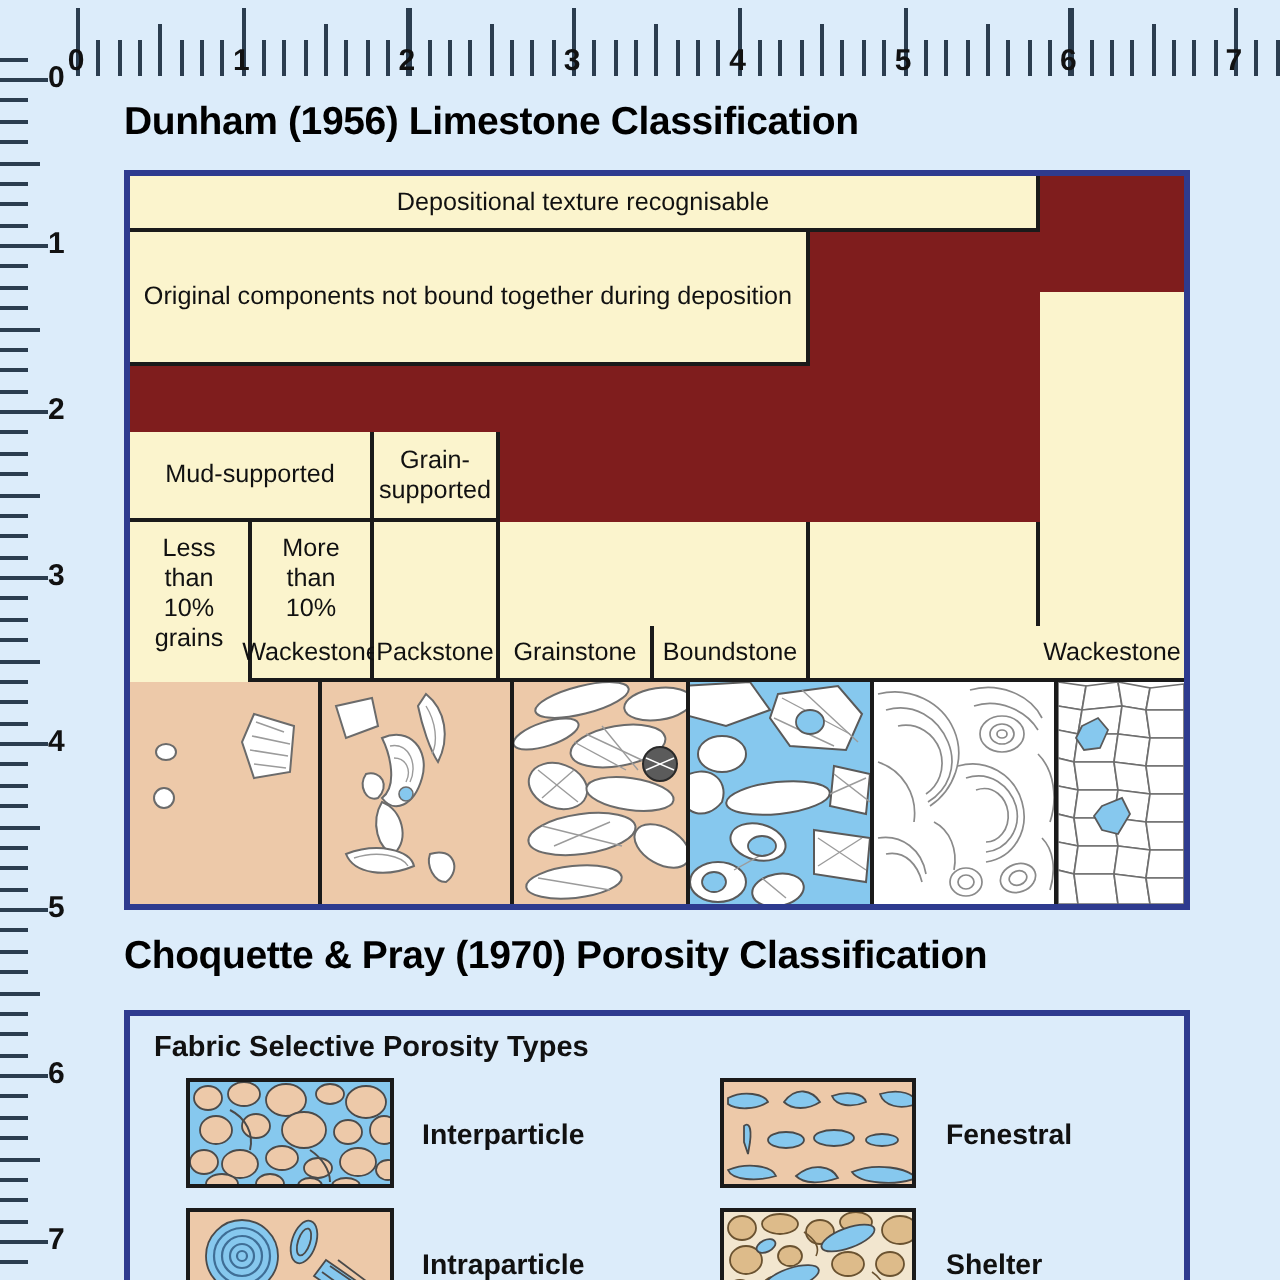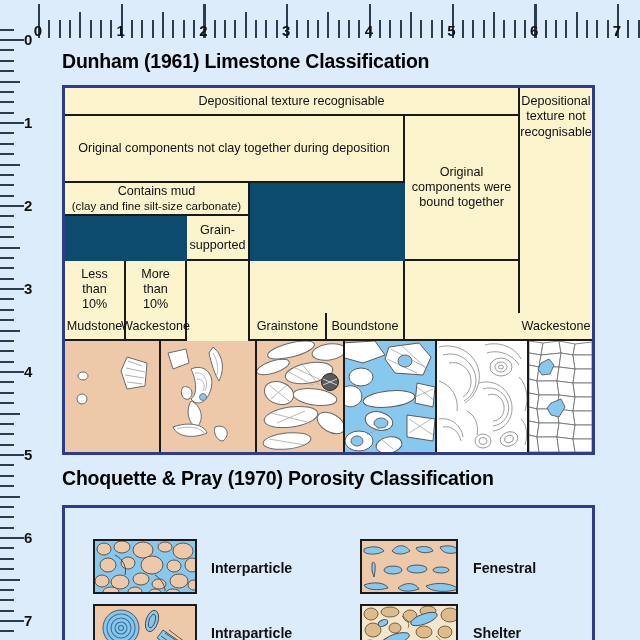--- a/index.html
+++ b/index.html
@@ -22,21 +22,21 @@
 
   
   .heading{
     position:absolute;font-size:19.5px;font-weight:bold;color:#000;
     letter-spacing:-0.2px;white-space:nowrap;
   }
 
   
   .dunham{
     position:absolute;left:62px;top:85px;width:533px;height:370px;
-    border:3px solid #2e3b8f;background:#0c4a6e;box-sizing:border-box;
+    border:3px solid #2e3b8f;background:#7f1d1d;box-sizing:border-box;
   }
   .cell{
     position:absolute;box-sizing:border-box;
     background:#fbf4cd;
     border-right:2px solid #1a1a1a;
     border-bottom:2px solid #1a1a1a;
     display:flex;align-items:center;justify-content:center;
     text-align:center;font-size:12.6px;color:#111;line-height:1.18;
     padding:2px 3px;
   }
@@ -203,47 +203,42 @@
       <div class="rnum rnum-v" style="top: 39px;">0</div>
       <div class="rnum rnum-v" style="top: 122px;">1</div>
       <div class="rnum rnum-v" style="top: 205px;">2</div>
       <div class="rnum rnum-v" style="top: 288px;">3</div>
       <div class="rnum rnum-v" style="top: 371px;">4</div>
       <div class="rnum rnum-v" style="top: 454px;">5</div>
       <div class="rnum rnum-v" style="top: 537px;">6</div>
       <div class="rnum rnum-v" style="top: 620px;">7</div>
     </div>
 
-  <div class="heading" style="left:62px;top:50px;">Dunham (1961) Limestone Classification</div>
+  <div class="heading" style="left:62px;top:50px;">Dunham (1956) Limestone Classification</div>
 
   <div class="dunham">
 
     <div class="cell" style="left:0;top:0;width:455px;height:28px;">Depositional texture recognisable</div>
-    <div class="cell nb-r nb-b" style="left:455px;top:0;width:72px;height:58px;line-height:1.2;">Depositional texture not recognisable</div>
-
-    <div class="cell" style="left:0;top:28px;width:340px;height:67px;">Original components not clay together during deposition</div>
-    <div class="cell" style="left:340px;top:28px;width:115px;height:145px;">Original components were bound together</div>
+
+    <div class="cell" style="left:0;top:28px;width:340px;height:67px;">Original components not bound together during deposition</div>
     <div class="cell nb-r nb-b" style="left:455px;top:58px;width:72px;height:115px;"></div>
 
-    <div class="cell" style="left:0;top:95px;width:185px;height:33px;flex-direction:column;">
-      <span>Contains mud</span>
-      <span style="font-size:11.6px;">(clay and fine silt-size carbonate)</span>
-    </div>
-
+
+    <div class="cell" style="left:0;top:128px;width:122px;height:45px;">Mud-supported</div>
     <div class="cell" style="left:122px;top:128px;width:63px;height:45px;">Grain-supported</div>
 
     <div class="cell top" style="left:0;top:173px;width:61px;height:80px;border-bottom:none;padding-top:6px;">Less than 10% grains</div>
     <div class="cell top" style="left:61px;top:173px;width:61px;height:80px;border-bottom:none;padding-top:6px;">More than 10% grains</div>
     <div class="cell" style="left:122px;top:173px;width:63px;height:80px;border-bottom:none;"></div>
     <div class="cell" style="left:185px;top:173px;width:155px;height:80px;border-bottom:none;"></div>
     <div class="cell" style="left:340px;top:173px;width:115px;height:80px;border-bottom:none;"></div>
     <div class="cell nb-r" style="left:455px;top:173px;width:72px;height:80px;border-bottom:none;"></div>
 
-    <div class="cell namecell" style="left:0;top:225px;width:61px;height:28px;">Mudstone</div>
     <div class="cell namecell" style="left:61px;top:225px;width:61px;height:28px;">Wackestone</div>
+    <div class="cell namecell" style="left:122px;top:225px;width:63px;height:28px;">Packstone</div>
     <div class="cell namecell" style="left:185px;top:225px;width:77px;height:28px;">Grainstone</div>
     <div class="cell namecell" style="left:262px;top:225px;width:78px;height:28px;">Boundstone</div>
     <div class="cell namecell nb-r" style="left:340px;top:225px;width:115px;height:28px;"></div>
     <div class="cell namecell nb-r" style="left:455px;top:225px;width:72px;height:28px;">Wackestone</div>
 
     <div class="illus" style="left:0;top:253px;width:96px;height:111px;">
       <svg viewBox="0 0 96 111" width="96" height="111" preserveAspectRatio="none">
         <rect width="96" height="111" fill="#edc9a9"></rect>
         <g fill="#ffffff" stroke="#6b6b6b" stroke-width="1">
           <ellipse cx="18" cy="35" rx="5" ry="4"></ellipse>
@@ -417,20 +412,21 @@
           <path d="M12 22 L20 18 L25 24 L21 33 L13 34 L9 28 Z"></path>
           <path d="M22 62 L32 58 L36 66 L30 76 L22 74 L18 67 Z"></path>
         </g>
       </svg>
     </div>
   </div>
 
   <div class="heading" style="left:62px;top:467px;">Choquette &amp; Pray (1970) Porosity Classification</div>
 
   <div class="choq">
+    <div class="choq-title">Fabric Selective Porosity Types</div>
 
     <div class="pbox" style="left:28px;top:31px;width:104px;height:55px;">
       <svg viewBox="0 0 104 55" width="104" height="55" preserveAspectRatio="none">
         <rect width="104" height="55" fill="#86c8ee"></rect>
         <g fill="#edc9a9" stroke="#4a4a4a" stroke-width="0.9">
           <ellipse cx="9" cy="8" rx="7" ry="6"></ellipse>
             <ellipse cx="27" cy="6" rx="8" ry="6"></ellipse>
           <ellipse cx="48" cy="9" rx="10" ry="8"></ellipse>
             <ellipse cx="70" cy="6" rx="7" ry="5"></ellipse>
           <ellipse cx="88" cy="10" rx="10" ry="8"></ellipse>

